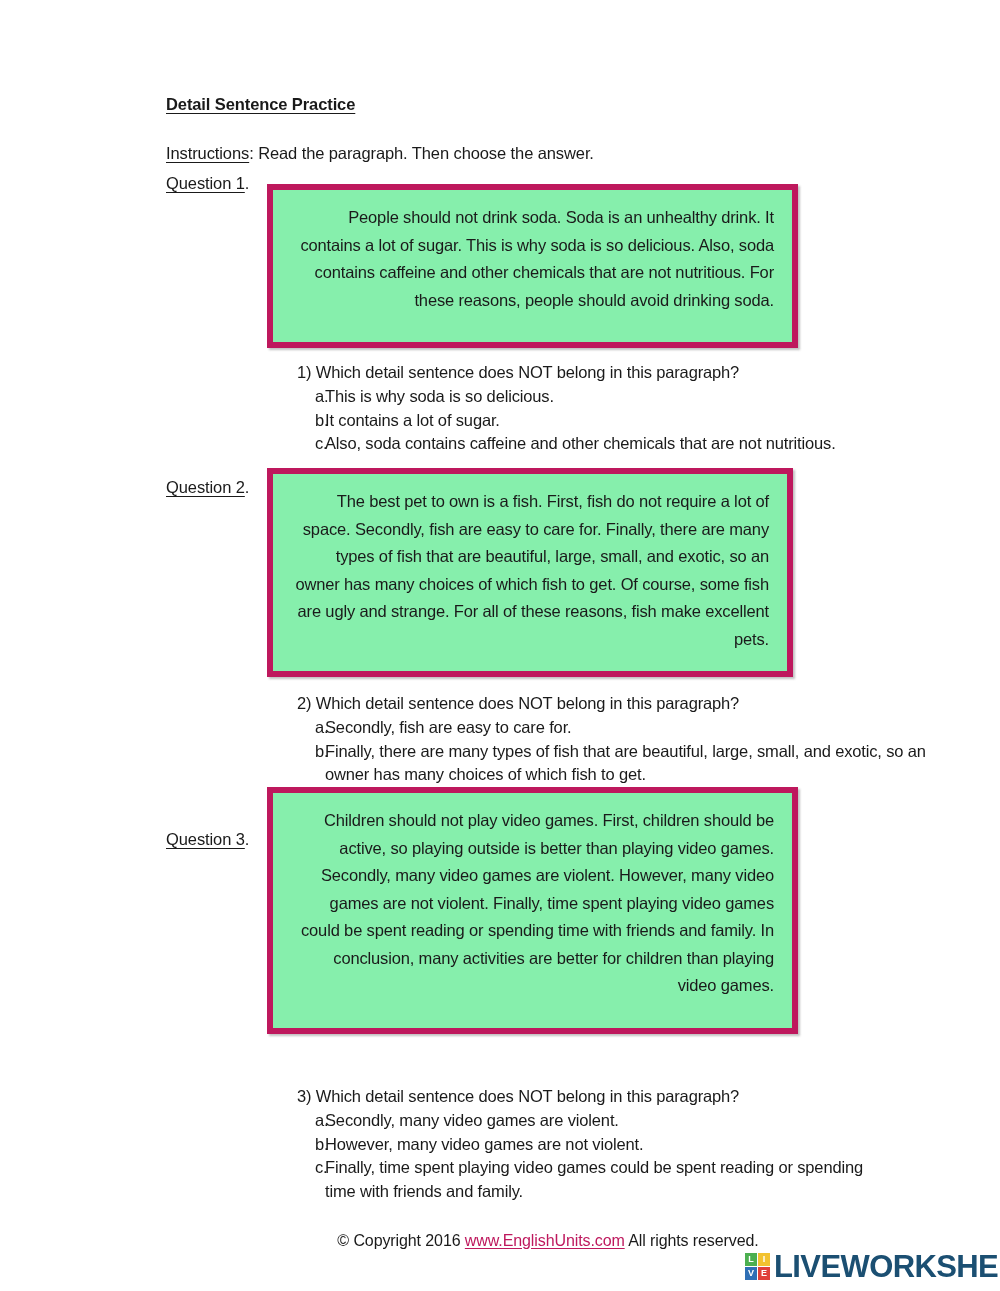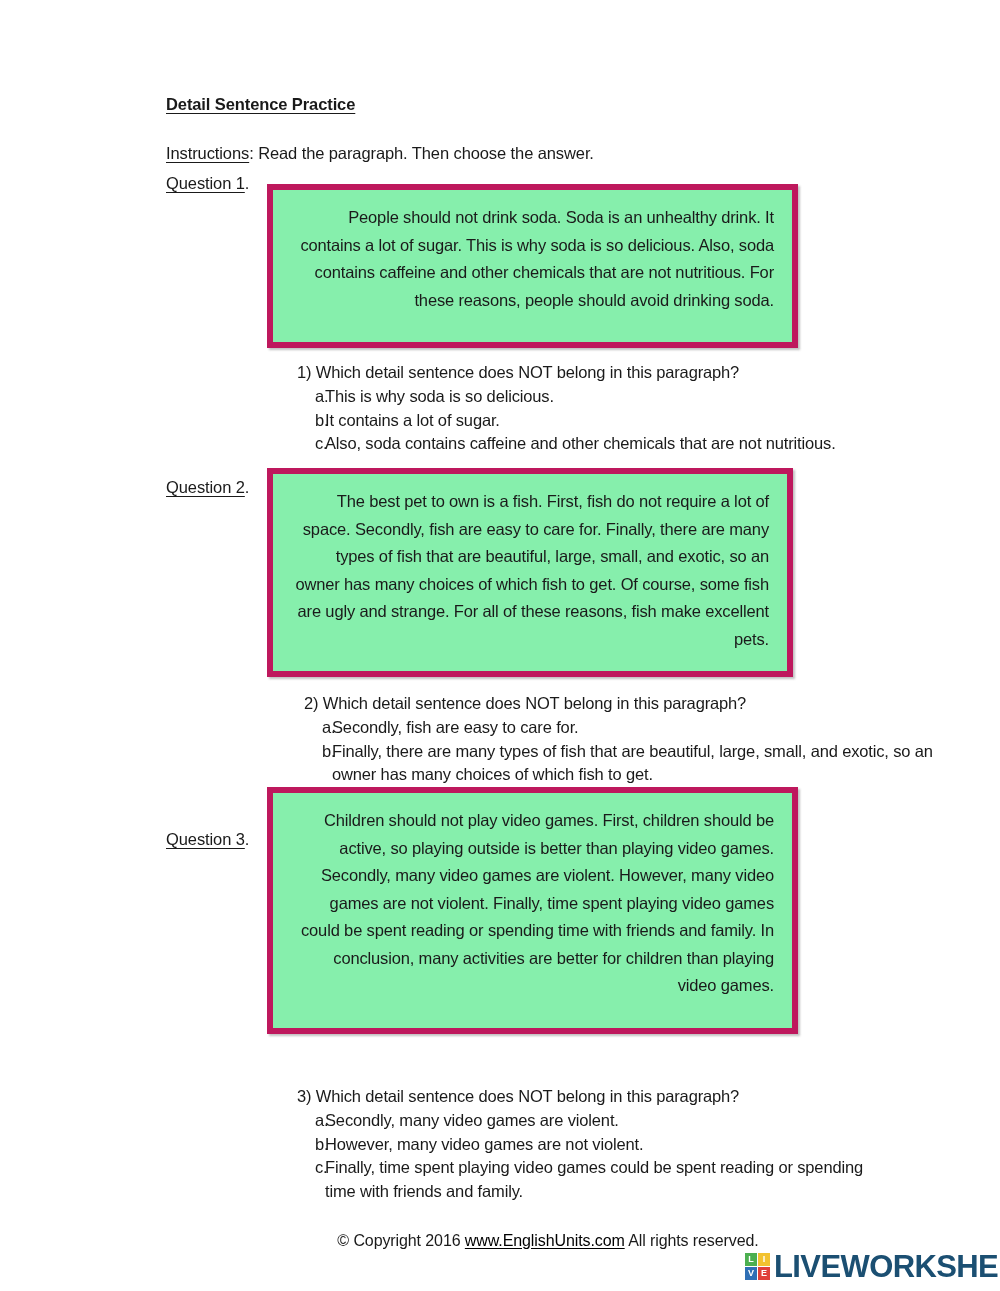--- a/index.html
+++ b/index.html
@@ -112,21 +112,21 @@
   .footer {
     position: absolute;
     left: 0;
     top: 1232px;
     width: 1000px;
     text-align: center;
     font-size: 16px;
     letter-spacing: -0.1px;
   }
   .footer .link {
-    color: #000000;
+    color: #be185d;
     text-decoration: underline;
     text-underline-offset: 2px;
   }
 
   .lw-logo {
     position: absolute;
     left: 697px;
     top: 1251px;
     display: flex;
     align-items: center;
@@ -197,21 +197,21 @@
   </div>
 
   <div class="qlabel" style="left:118px; top:478px;text-align:center;">
     <span class="u">Question 2</span><span>.</span>
   </div>
 
   <div class="parabox" style="left:219px; top:468px; width:526px; height:209px;">
     <p>          The best pet to own is a fish. First, fish do not require a lot of space. Secondly, fish are easy to care for. Finally, there are many types of fish that are beautiful, large, small, and exotic, so an owner has many choices of which fish to get. Of course, some fish are ugly and strange. For all of these reasons, fish make excellent pets.</p>
   </div>
 
-  <div class="qblock" style="left:256px; top:692px; width:690px;">
+  <div class="qblock" style="left:249px; top:692px; width:690px;">
     <p class="qprompt">2) Which detail sentence does NOT belong in this paragraph?</p>
     <ul class="options">
       <li class="option">
         <span class="letter">a.</span>
         <span class="otext">Secondly, fish are easy to care for.</span>
       </li>
       <li class="option">
         <span class="letter">b.</span>
         <span class="otext" style="max-width:608px;">Finally, there are many types of fish that are beautiful, large, small, and exotic, so an owner has many choices of which fish to get.</span>
       </li>

